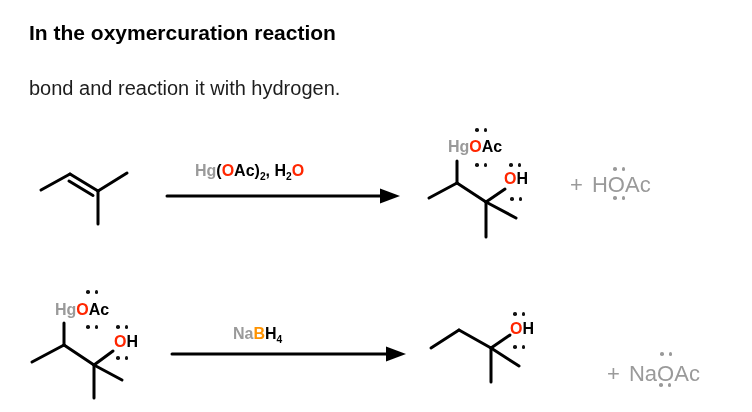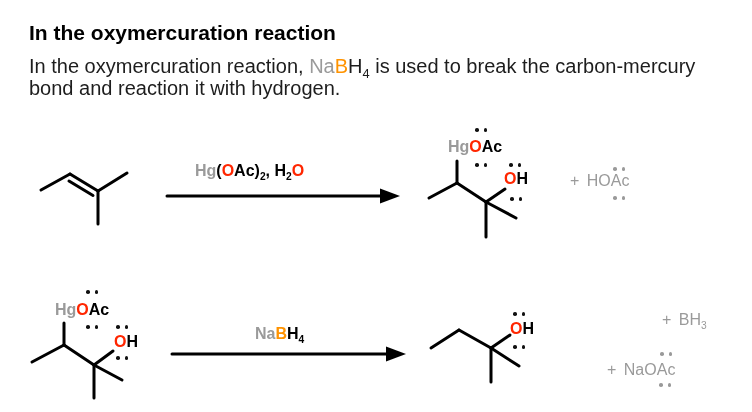--- a/index.html
+++ b/index.html
@@ -4,21 +4,21 @@
 <style>
   html,body{margin:0;padding:0;background:#fff;}
   #page{position:relative;width:752px;height:412px;background:#fff;overflow:hidden;
         font-family:"Liberation Sans","DejaVu Sans",sans-serif;margin-left:19px;}
   .abs{position:absolute;white-space:nowrap;}
   #title{left:10px;top:21px;font-size:21px;font-weight:bold;color:var(--title);}
   .body-line{left:10px;font-size:20px;color:var(--text);}
   #body-line1{top:55px;}
   #body-line2{top:77px;}
   .chem-label{font-size:16px;font-weight:bold;color:#000;}
-  .byproduct{font-size:16px;font-weight:normal;color:var(--gray);word-spacing:3px;}
+  .byproduct{font-size:22px;font-weight:normal;color:var(--gray);word-spacing:3px;}
   .c-gray{color:var(--gray);}
   .c-red{color:var(--red);}
   .c-orange{color:var(--orange);}
   sub{font-size:0.64em;}
   svg{position:absolute;left:0;top:0;color:var(--bond);}
   svg line{stroke:currentColor;stroke-width:3;stroke-linecap:round;}
   svg polygon{fill:currentColor;}
   .lp{position:absolute;display:flex;gap:5px;}
   .lp i{display:block;width:3.5px;height:3.5px;border-radius:50%;background:#111;}
   .lp.gray i{background:var(--gray);}
@@ -69,38 +69,36 @@
     <g>
       <line x1="412" y1="348" x2="440" y2="330"></line>
       <line x1="440" y1="330" x2="472" y2="348"></line>
       <line x1="472" y1="348" x2="491" y2="335"></line>
       <line x1="472" y1="348" x2="500" y2="366"></line>
       <line x1="472" y1="348" x2="472" y2="382"></line>
     </g>
   </svg>
 
   <div class="abs" id="title">In the oxymercuration reaction</div>
-  <div class="abs body-line" id="body-line1"><span>In the oxymercuration reaction, </span><span class="c-gray">Na</span><span class="c-orange">B</span><span>H</span><sub>4</sub><span> is used to break the carbon-mercury</span></div>
   <div class="abs body-line" id="body-line2">bond and reaction it with hydrogen.</div>
 
   <div class="abs chem-label" style="left:176px;top:162px;"><span class="c-gray">Hg</span><span>(</span><span class="c-red">O</span><span>Ac)</span><sub>2</sub><span>, H</span><sub>2</sub><span class="c-red">O</span></div>
 
   <div class="abs chem-label" style="left:429px;top:138px;"><span class="c-gray">Hg</span><span class="c-red">O</span><span>Ac</span></div>
   <div class="abs chem-label" style="left:485px;top:170px;"><span class="c-red">O</span><span>H</span></div>
 
   <div class="abs byproduct" style="left:551px;top:172px;"><span>+ H</span><span>O</span><span>Ac</span></div>
 
   <div class="abs chem-label" style="left:36px;top:301px;"><span class="c-gray">Hg</span><span class="c-red">O</span><span>Ac</span></div>
   <div class="abs chem-label" style="left:95px;top:333px;"><span class="c-red">O</span><span>H</span></div>
 
-  <div class="abs chem-label" style="left:236px;top:325px;"><span class="c-gray">Na</span><span class="c-orange">B</span><span>H</span><sub>4</sub></div>
+  <div class="abs chem-label" style="left:214px;top:325px;"><span class="c-gray">Na</span><span class="c-orange">B</span><span>H</span><sub>4</sub></div>
 
   <div class="abs chem-label" style="left:491px;top:320px;"><span class="c-red">O</span><span>H</span></div>
 
-  <div class="abs byproduct" style="left:643px;top:311px;"><span>+ BH</span><sub>3</sub></div>
   <div class="abs byproduct" style="left:588px;top:361px;text-align:center;"><span>+ Na</span><span>O</span><span>Ac</span></div>
 
   <div class="lp" style="left:456px;top:128px;">
       <i></i>
       <i></i>
     </div>
   <div class="lp" style="left:456px;top:163px;">
       <i></i>
       <i></i>
     </div>

